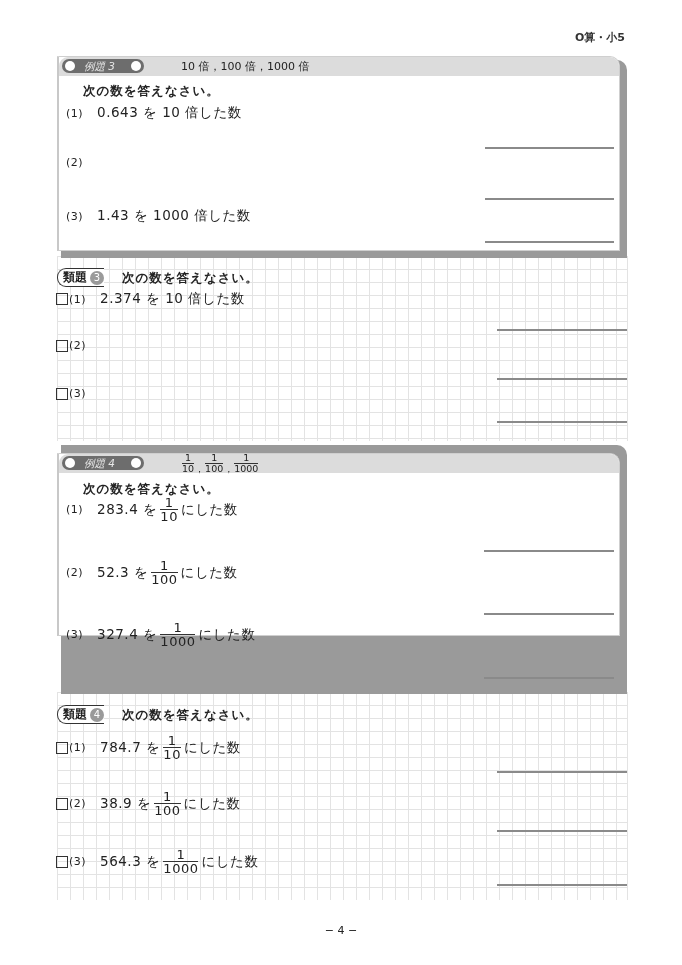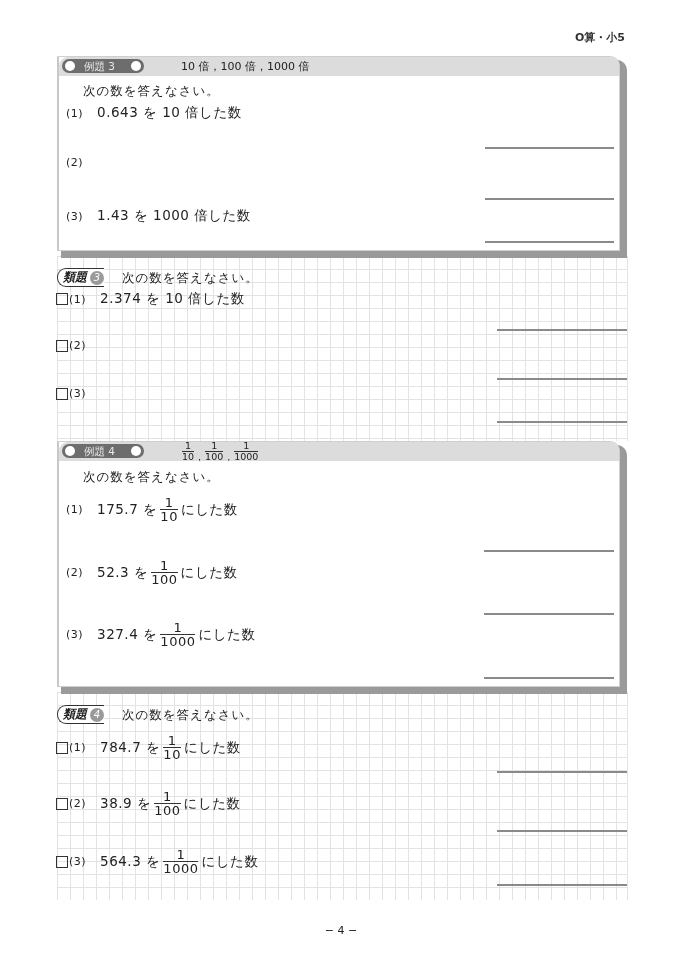--- a/index.html
+++ b/index.html
@@ -4,34 +4,34 @@
 <style>
   html,body{margin:0;padding:0;background:#fff;}
   body{width:682px;height:965px;position:relative;overflow:hidden;font-family:"DejaVu Sans",sans-serif;color:#222;}
   .abs{position:absolute;}
   .header-tag{right:57px;top:30px;font-size:11px;font-weight:bold;color:#333;}
   .grid{background-color:#fff;
     background-image:linear-gradient(#e3e3e3 1px,transparent 1px),linear-gradient(90deg,#e3e3e3 1px,transparent 1px);
     background-size:13px 13px;border-right:1px solid #e3e3e3;}
   .exbox{background:#fff;border-radius:0 10px 0 0;}
   .exbar{position:absolute;left:0;top:0;right:0;height:19px;background:#dcdcdc;border-radius:9px 9px 0 0;}
-  .pill{position:absolute;left:3px;top:2px;width:82px;height:14px;background:#6d6d6d;border-radius:7px;}
+  .pill{position:absolute;left:3px;top:2px;width:82px;height:14px;background:#6d6d6d;border-radius:7px;font-style:italic;}
   .pill .dot{position:absolute;top:2px;width:10px;height:10px;border-radius:50%;background:#fff;}
   .pill .lbl{position:absolute;left:22px;top:0;font-size:10.5px;line-height:14px;color:#e8e8e8;}
   .bartitle{position:absolute;left:98px;top:2px;font-size:11px;line-height:15px;color:#222;margin-left:24px;}
-  .instr{font-size:12.5px;font-weight:normal;letter-spacing:1px;}
+  .instr{font-size:12.5px;font-weight:bold;letter-spacing:1px;}
   .q{font-size:13.5px;letter-spacing:0.5px;white-space:nowrap;display:flex;align-items:center;}
   .q .num{font-size:11px;margin-right:14px;}
   .q .cb{display:inline-block;width:10px;height:10px;border:1.3px solid #333;margin-right:1px;}
   .frac{display:inline-flex;flex-direction:column;align-items:center;margin:0 3px;font-size:13px;line-height:13px;}
   .frac .n{padding:0 2px;}
   .frac .bar{height:1px;background:#333;align-self:stretch;}
   .frac.small{font-size:9.5px;line-height:10px;margin:0 1px;}
   .ans{height:2px;background:#8a8a8a;}
-  .ruipill{position:absolute;display:flex;align-items:center;height:17px;border:1.3px solid #333;border-radius:9px 0 0 9px;border-right:none;padding-left:5px;background:#fff;font-size:12px;font-weight:bold;font-style:italic;}
+  .ruipill{position:absolute;display:flex;align-items:center;height:17px;border:1.3px solid #333;border-radius:9px 0 0 9px;border-right:none;padding-left:5px;background:#fff;font-size:12px;font-weight:bold;}
   .ruipill .circ{display:inline-block;width:14px;height:14px;border-radius:50%;background:#9a9a9a;color:#fff;font-size:10px;line-height:14px;text-align:center;margin-left:3px;font-weight:normal;}
   .pagenum{left:0;right:0;top:924px;text-align:center;font-size:11px;}
 </style>
 </head>
 <body>
 
 <div class="abs header-tag">O算・小5</div>
 
 <div class="abs grid" style="left:57px;top:256px;width:570px;height:185px;"></div>
 <div class="abs grid" style="left:57px;top:692px;width:570px;height:208px;"></div>
@@ -82,21 +82,21 @@
 <div class="abs q" style="left:56px;top:387px;">
     <span class="cb"></span>
     <span class="num">(3)</span>
   </div>
 <div class="abs ans" style="left:497px;top:329px;width:130px;"></div>
 <div class="abs ans" style="left:497px;top:378px;width:130px;"></div>
 <div class="abs ans" style="left:497px;top:421px;width:130px;"></div>
 
 <div class="abs" style="left:57px;top:441px;width:570px;height:253px;">
   <div class="abs" style="left:4px;top:4px;width:566px;height:249px;background:#9a9a9a;border-radius:0 10px 0 0;"></div>
-  <div class="abs exbox" style="left:0;top:0;width:563px;height:246px;border:1px solid #cfcfcf;box-sizing:border-box;border-left:2px solid #c8c8c8;">
+  <div class="abs exbox" style="left:0;top:12px;width:563px;height:183px;border:1px solid #cfcfcf;box-sizing:border-box;border-left:2px solid #c8c8c8;">
     <div class="exbar">
       <div class="pill">
         <span class="dot" style="left:3px;"></span>
         <span class="lbl">例題 4</span>
         <span class="dot" style="right:3px;"></span>
       </div>
       <div class="bartitle" style="top:-1px;display:flex;align-items:flex-start;">
         <span class="frac small">
             <span class="n">1</span>
             <span class="bar"></span>
@@ -114,21 +114,21 @@
             <span class="bar"></span>
             <span>1000</span>
           </span>
       </div>
     </div>
     <div class="abs instr" style="left:24px;top:27px;">次の数を答えなさい。</div>
   </div>
 </div>
 <div class="abs q" style="left:66px;top:496px;">
     <span class="num">(1)</span>
-    <span>175.7 を</span>
+    <span>283.4 を</span>
     <span class="frac">
       <span class="n">1</span>
       <span class="bar"></span>
       <span>10</span>
     </span>
     <span>にした数</span>
   </div>
 <div class="abs q" style="left:66px;top:559px;">
     <span class="num">(2)</span>
     <span>52.3 を</span>

